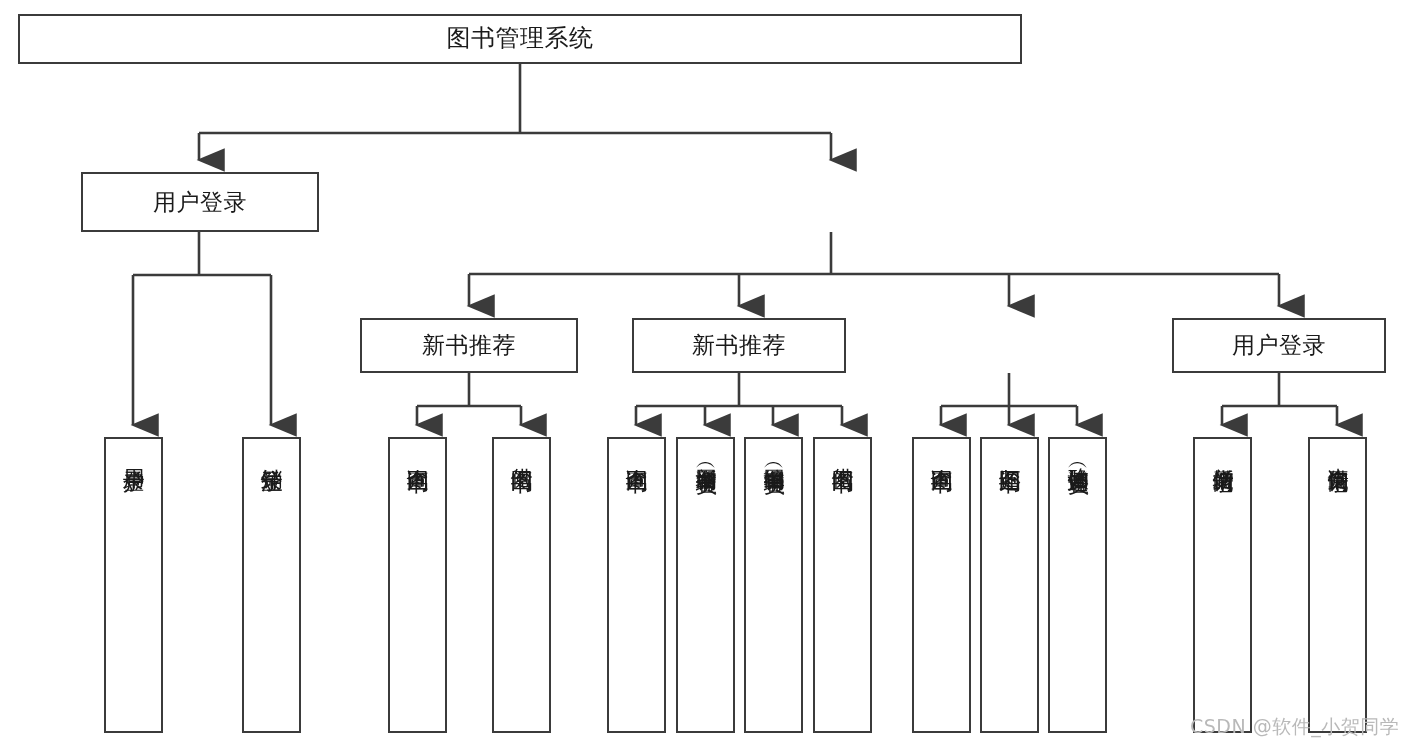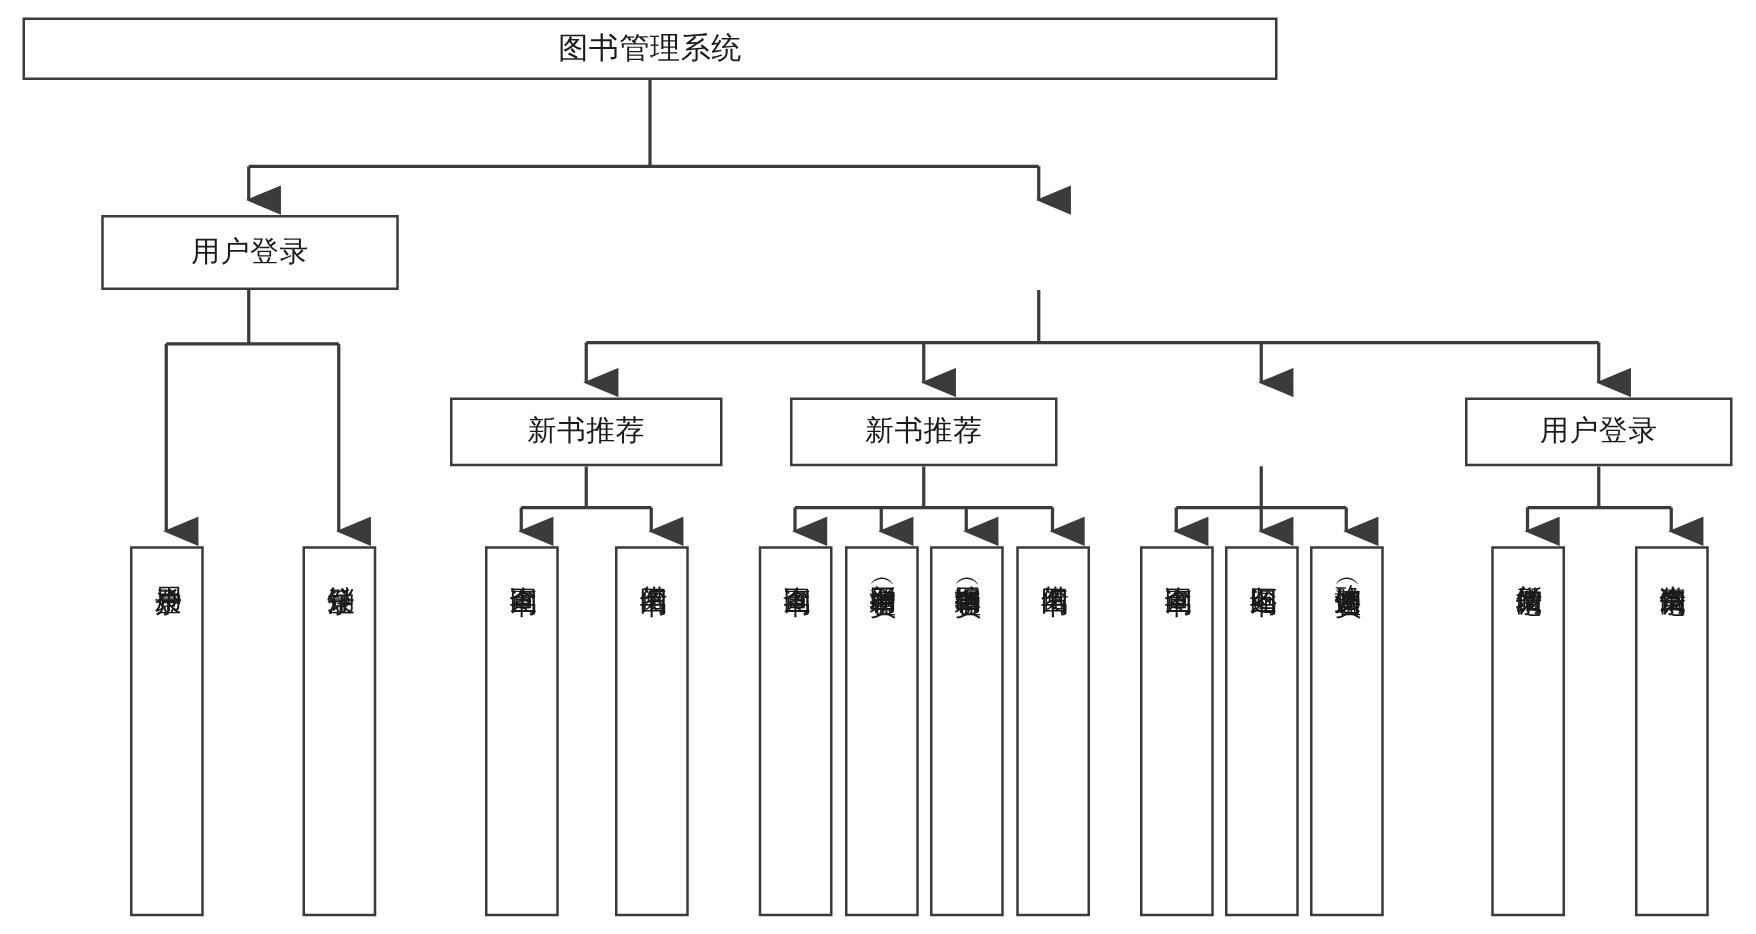--- a/index.html
+++ b/index.html
@@ -183,14 +183,15 @@
     <span class="label">确认归还（管理员）</span>
   </div>
 
   <div class="node vert tall-text" style="left:1193px; top:437px; width:59px; height:296px;">
     <span class="label">新增借阅记录</span>
   </div>
   <div class="node vert tall-text" style="left:1308px; top:437px; width:59px; height:296px;">
     <span class="label">查询借阅记录</span>
   </div>
 
+  <div class="watermark" style="left:1190px; top:714px;">CSDN @软件_小贺同学</div>
 
 </div>
 
 </body></html>

